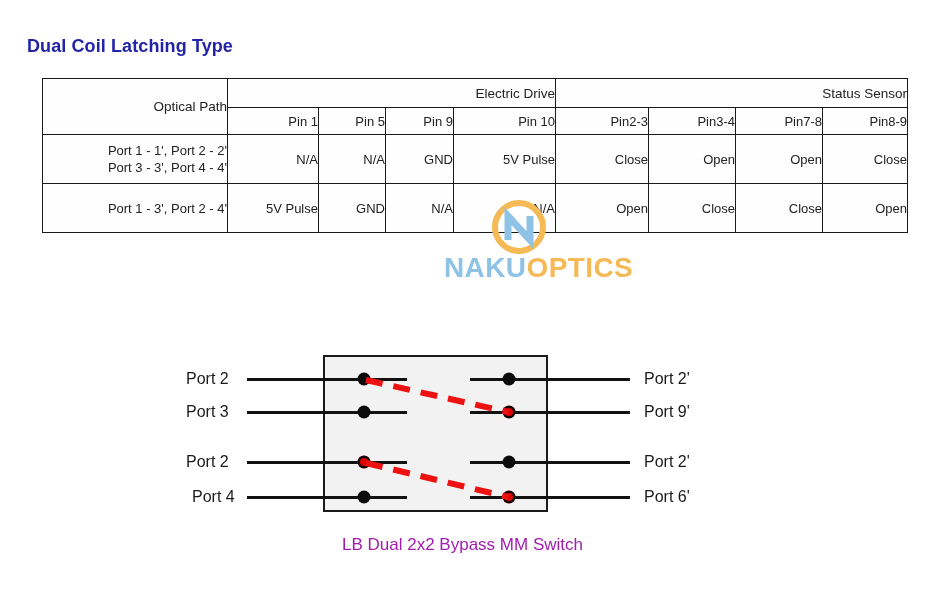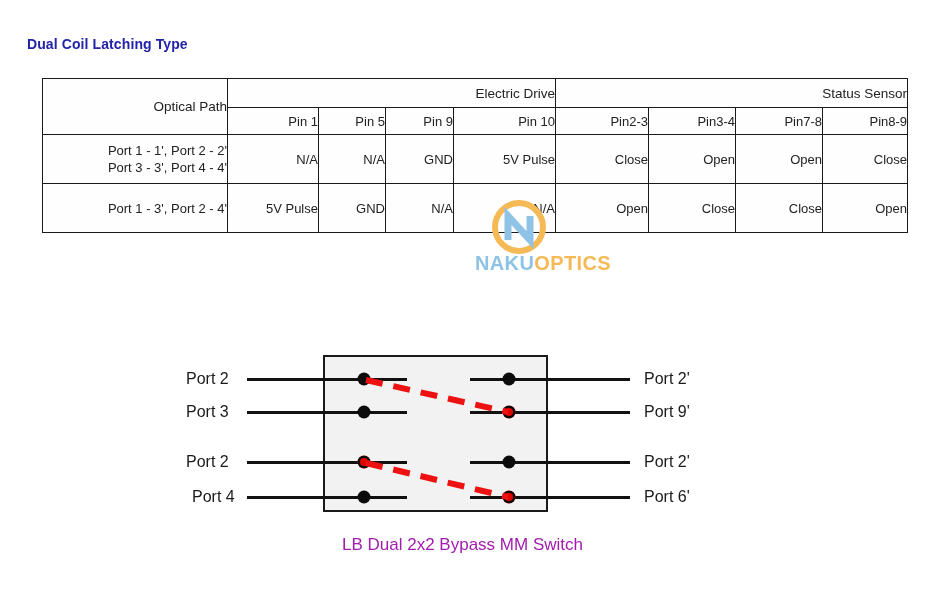--- a/index.html
+++ b/index.html
@@ -13,21 +13,21 @@
     position: relative;
     font-family: "Liberation Sans", sans-serif;
     overflow: hidden;
   }
 
   
   #page-title {
     position: absolute;
     left: 27px;
     top: 36px;
-    font-size: 14px;
+    font-size: 18px;
     font-weight: bold;
     color: #2323a8;
     letter-spacing: 0.1px;
     white-space: nowrap;
   }
 
   
   #spec-table {
     position: absolute;
     left: 42px;
@@ -95,25 +95,24 @@
     position: absolute;
     left: 46px;
     top: 0px;
   }
   #wm-text {
     position: absolute;
     left: 0px;
     top: 54px;
     width: 150px;
     text-align: center;
-    font-size: 20px;
+    font-size: 28px;
     font-weight: bold;
     letter-spacing: 0.4px;
     white-space: nowrap;
-    margin-left: 24px;
   }
   .wm-naku { color: #8ec3e6; }
   .wm-optics { color: #f5b955; }
 
   
   #diagram {
     position: absolute;
     left: 0px;
     top: 330px;
     width: 925px;

